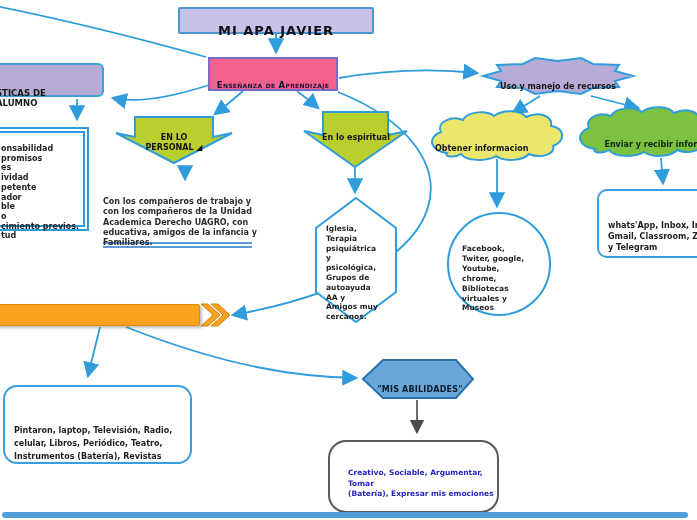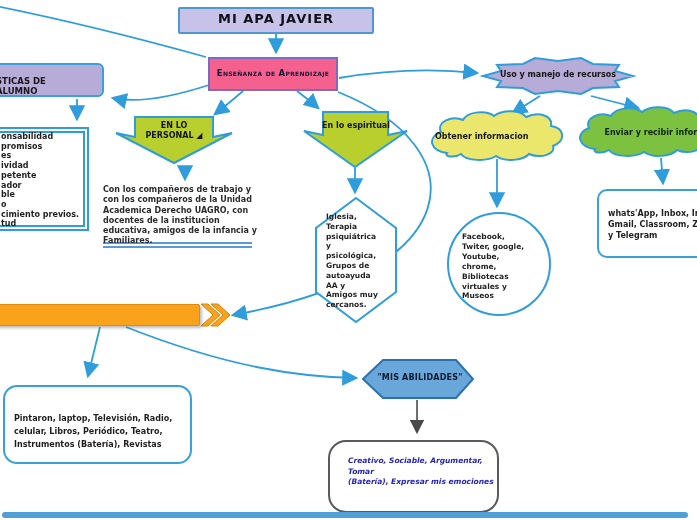--- a/index.html
+++ b/index.html
@@ -1,18 +1,18 @@
 <!DOCTYPE html>
 <html><head>
 <meta charset="utf-8">
 <style>
   html,body{margin:0;padding:0;background:#fff;}
   #canvas{position:relative;width:697px;height:520px;overflow:hidden;background:#fff;
           font-family:"DejaVu Sans",sans-serif;}
-  .t{position:absolute;font-weight:bold;color:#1f1f1f;}
+  .t{position:absolute;font-weight:bold;color:#1f1f1f;margin-top:12px;}
   .box{position:absolute;box-sizing:border-box;background:#fff;}
   
   .root-box{left:178px;top:7px;width:196px;height:27px;background:#c8c2e8;border:2px solid #4f97d0;border-radius:2px;}
   .root-label{left:178px;top:11px;width:196px;text-align:center;font-size:13px;letter-spacing:1px;color:#101018;}
   .central-box{left:208px;top:57px;width:130px;height:34px;background:#f4618e;border:2px solid #7c6bc4;}
   .central-label{left:208px;top:68px;width:130px;text-align:center;font-size:8.5px;font-variant:small-caps;letter-spacing:.3px;color:#131335;}
   .alumno-title-box{left:-72px;top:63px;width:176px;height:34px;background:#b7abd8;border:2px solid #3aa0dc;border-radius:6px;}
   .alumno-title{left:-4px;top:76px;width:94px;font-size:8.5px;color:#161616;}
   .alumno-list-box{left:-40px;top:127px;width:129px;height:104px;border:2px solid #2f9ddb;
      box-shadow:inset 0 0 0 2px #fff, inset 0 0 0 4px #2f9ddb;}
@@ -28,21 +28,21 @@
   .social-detail{left:462px;top:232px;width:84px;font-size:7.5px;line-height:9.9px;}
   .apps-box{left:597px;top:189px;width:140px;height:69px;border:2px solid #3aa0dc;border-radius:10px;}
   .apps-detail{left:608px;top:208px;width:140px;font-size:8px;line-height:11px;}
   .usos-banner{left:-6px;top:304px;width:206px;height:22px;background:#faa21b;border:1px solid #e08c0c;border-radius:2px;
      box-shadow:2px 2px 3px rgba(110,110,110,.45);}
   .usos-label{left:4px;top:311px;width:200px;font-size:8.5px;color:#17365d;}
   .medios-box{left:3px;top:385px;width:189px;height:79px;border:2px solid #3aa0dc;border-radius:14px;}
   .medios-detail{left:14px;top:412px;width:180px;font-size:8px;line-height:13px;}
   .habilidades-label{left:370px;top:373px;width:100px;text-align:center;font-size:8px;letter-spacing:.2px;color:#0d1b2a;}
   .habilidades-box{left:328px;top:440px;width:171px;height:73px;border:2px solid #5a5a5a;border-radius:18px;}
-  .habilidades-detail{left:348px;top:456px;width:160px;font-size:7.5px;font-style:italic;line-height:10.5px;color:#2424bd;}
+  .habilidades-detail{left:348px;top:456px;width:160px;font-size:7.5px;line-height:10.5px;color:#2424bd;}
   .bottom-bar{left:2px;top:512px;width:686px;height:6px;background:#4f9fd8;border-radius:3px;position:absolute;}
 </style>
 </head>
 <body>
 
 <div id="canvas">
 
   <svg width="697" height="520" viewBox="0 0 697 520" style="position:absolute;left:0;top:0">
     <defs>
       <marker id="ab" viewBox="0 0 10 10" refX="8.5" refY="5" markerWidth="9" markerHeight="9" orient="auto">
@@ -113,21 +113,20 @@
 
   <div class="t personal-label">
     <div>EN  LO</div>
     <div>PERSONAL ◢</div>
   </div>
 
   <div class="t personal-detail">
     <div>Con los compañeros de trabajo y</div>
     <div>con los compañeros de la Unidad</div>
     <div>Academica Derecho UAGRO, con</div>
-    <div>docentes de la institucion</div>
     <div>educativa, amigos de la infancia y</div>
     <div>Familiares.</div>
   </div>
 
   <div class="t espiritual-label">En lo espiritual</div>
 
   <div class="t espiritual-detail">
     <div>Iglesia,</div>
     <div>Terapia</div>
     <div>psiquiátrica</div>

